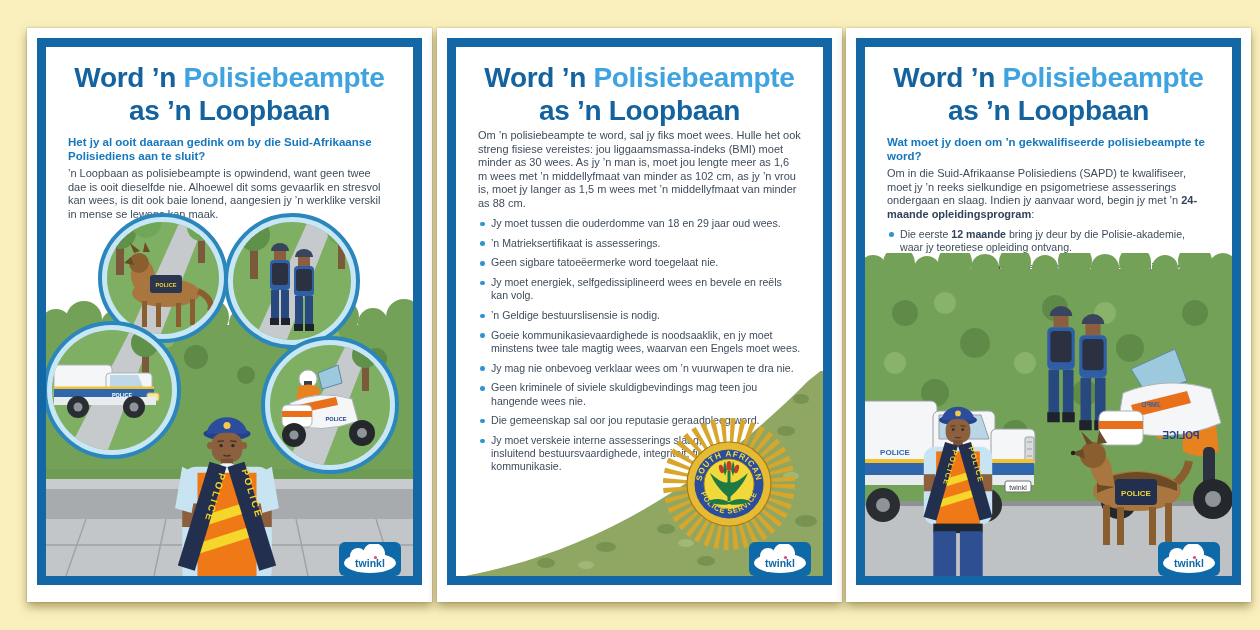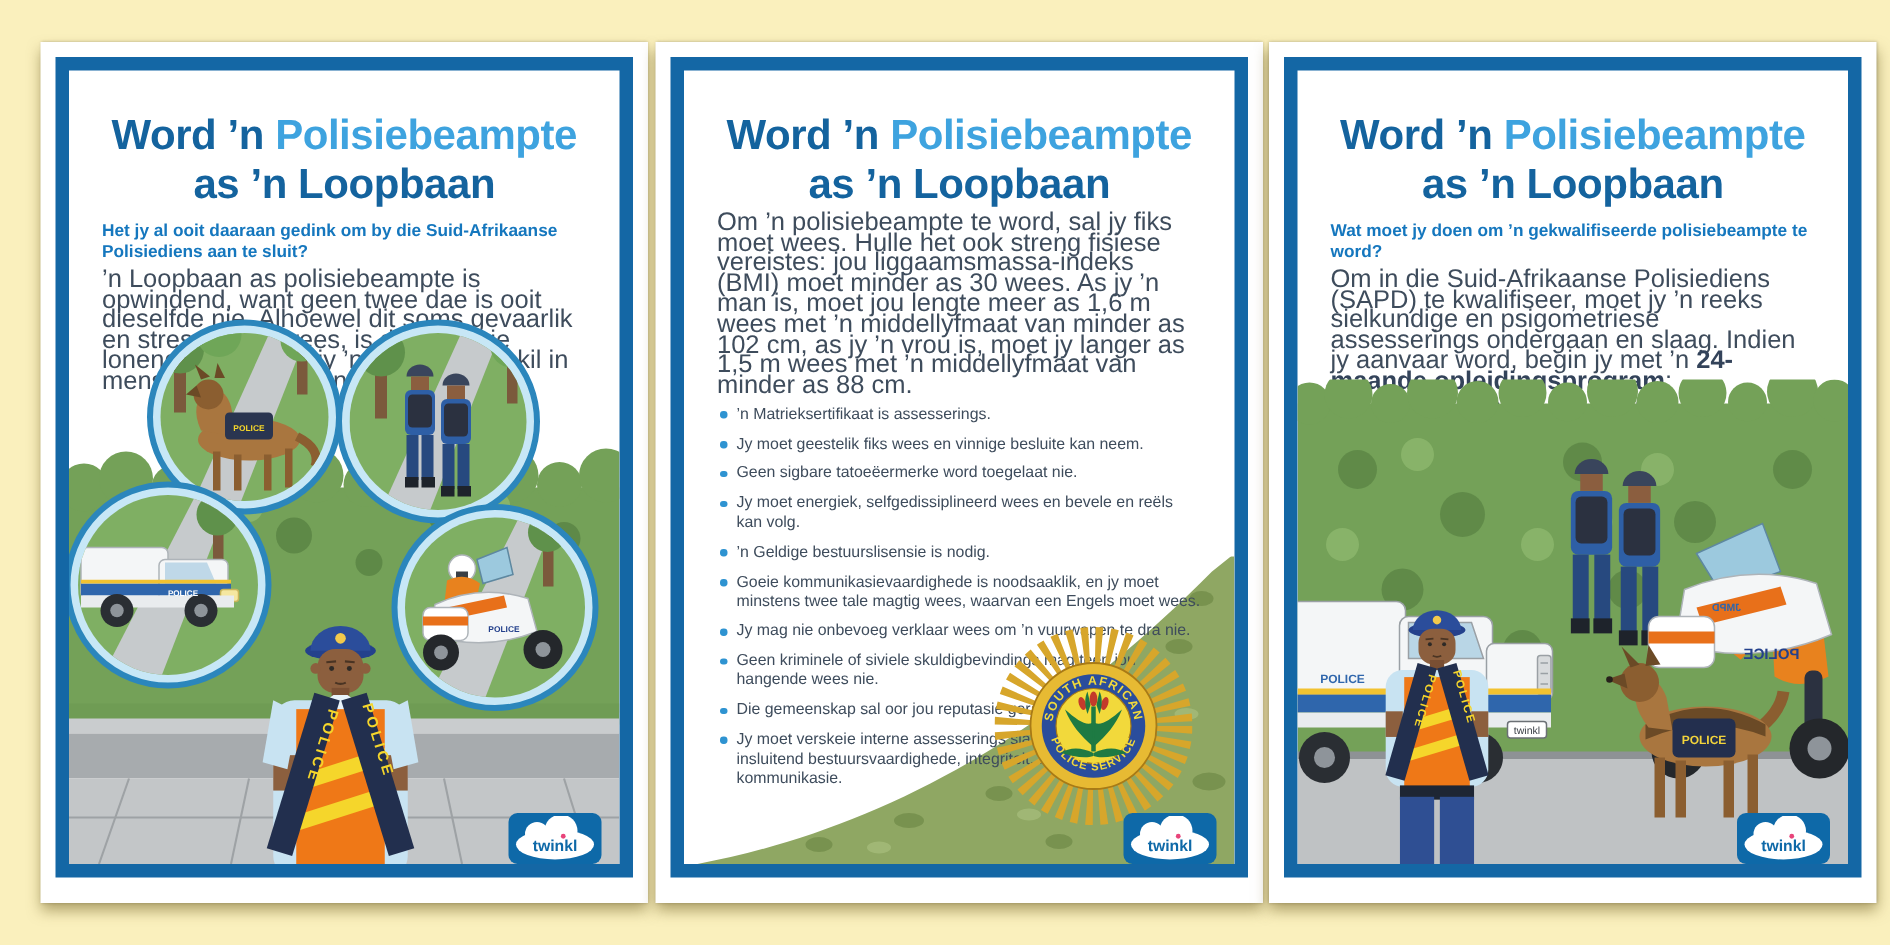--- a/index.html
+++ b/index.html
@@ -2,25 +2,25 @@
 <html><head>
 <meta charset="utf-8">
 <style>
   html,body{margin:0;padding:0;}
   .canvas{position:relative;width:1260px;height:630px;background:#FAF0BD;overflow:hidden;
           font-family:"Liberation Sans",sans-serif;}
   .page{position:absolute;top:28px;width:405px;height:574px;background:#fff;
         box-shadow:0 5px 9px rgba(110,92,35,.55),0 0 2px rgba(0,0,0,.25);}
   .frame{position:absolute;left:10px;right:10px;top:10px;bottom:17px;border:9px solid #1467A5;background:#fff;overflow:hidden;}
   .content{position:absolute;left:0;top:0;right:0;bottom:0;overflow:hidden;}
-  .pad{padding:16px 22px 0 22px;}
+  .pad{padding:4px 22px 0 22px;}
   .title{text-align:center;font-weight:bold;font-size:28px;line-height:33px;color:#14639E;letter-spacing:-.3px;margin:10px 0 2px;}
   .title .lt{color:#3EA3DF;}
   .h{color:#1577BE;font-weight:bold;font-size:11.5px;line-height:14px;margin:8px 0 4px;}
-  .bodytxt{color:#3E4C5C;font-size:17px;line-height:13.6px;}
+  .bodytxt{color:#3E4C5C;font-size:11px;line-height:13.6px;}
   .bodytxt b,.blt b{font-weight:bold;color:#33435a;}
   ul.blts{list-style:none;margin:6px 0 0 0;padding:0;}
   ul.blts li{position:relative;padding-left:13px;margin-top:6.5px;color:#3E4C5C;font-size:10.6px;line-height:13.2px;}
   ul.blts li::before{content:"";position:absolute;left:2px;top:4.6px;width:4.6px;height:4.6px;border-radius:50%;background:#2E93D1;}
   ul.blts li.narrow{max-width:255px;}
   .illus{position:absolute;left:0;right:0;bottom:0;}
   .logo{position:absolute;right:12px;bottom:0;width:62px;height:34px;background:#0E69A8;border-radius:6px;display:flex;align-items:center;justify-content:center;z-index:9;}
   .swoosh{position:absolute;left:0;right:0;bottom:0;height:205px;z-index:1;}
   .badge{position:absolute;left:207px;top:371px;width:132px;height:132px;z-index:5;}
   svg{display:block;}
@@ -316,22 +316,22 @@
         </div>
 
         <div class="pad" style="position:relative;z-index:3;">
           <div class="title">
             <span>Word ’n</span>
             <span class="lt">Polisiebeampte</span><br>
             <span>as ’n Loopbaan</span>
           </div>
           <div class="bodytxt">Om ’n polisiebeampte te word, sal jy fiks moet wees. Hulle het ook streng fisiese vereistes: jou liggaamsmassa-indeks (BMI) moet minder as 30 wees. As jy ’n man is, moet jou lengte meer as 1,6 m wees met ’n middellyfmaat van minder as 102 cm, as jy ’n vrou is, moet jy langer as 1,5 m wees met ’n middellyfmaat van minder as 88 cm.</div>
           <ul class="blts">
+            <li>Jy moet tussen die ouderdomme van 18 en 29 jaar oud wees.</li>
             <li>’n Matrieksertifikaat is assesserings.</li>
-            <li>Jy moet geestelik fiks wees en vinnige besluite kan neem.</li>
             <li>Geen sigbare tatoeëermerke word toegelaat nie.</li>
             <li>Jy moet energiek, selfgedissiplineerd wees en bevele en reëls kan volg.</li>
             <li>’n Geldige bestuurslisensie is nodig.</li>
             <li>Goeie kommunikasievaardighede is noodsaaklik, en jy moet minstens twee tale magtig wees, waarvan een Engels moet wees.</li>
             <li>Jy mag nie onbevoeg verklaar wees om ’n vuurwapen te dra nie.</li>
             <li>Geen kriminele of siviele skuldigbevindings mag teen jou hangende wees nie.</li>
             <li>Die gemeenskap sal oor jou reputasie geraadpleeg word.</li>
             <li class="narrow">Jy moet verskeie interne assesserings slaag, insluitend bestuursvaardighede, integriteit, fiksheid en kommunikasie.</li>
           </ul>
         </div>

